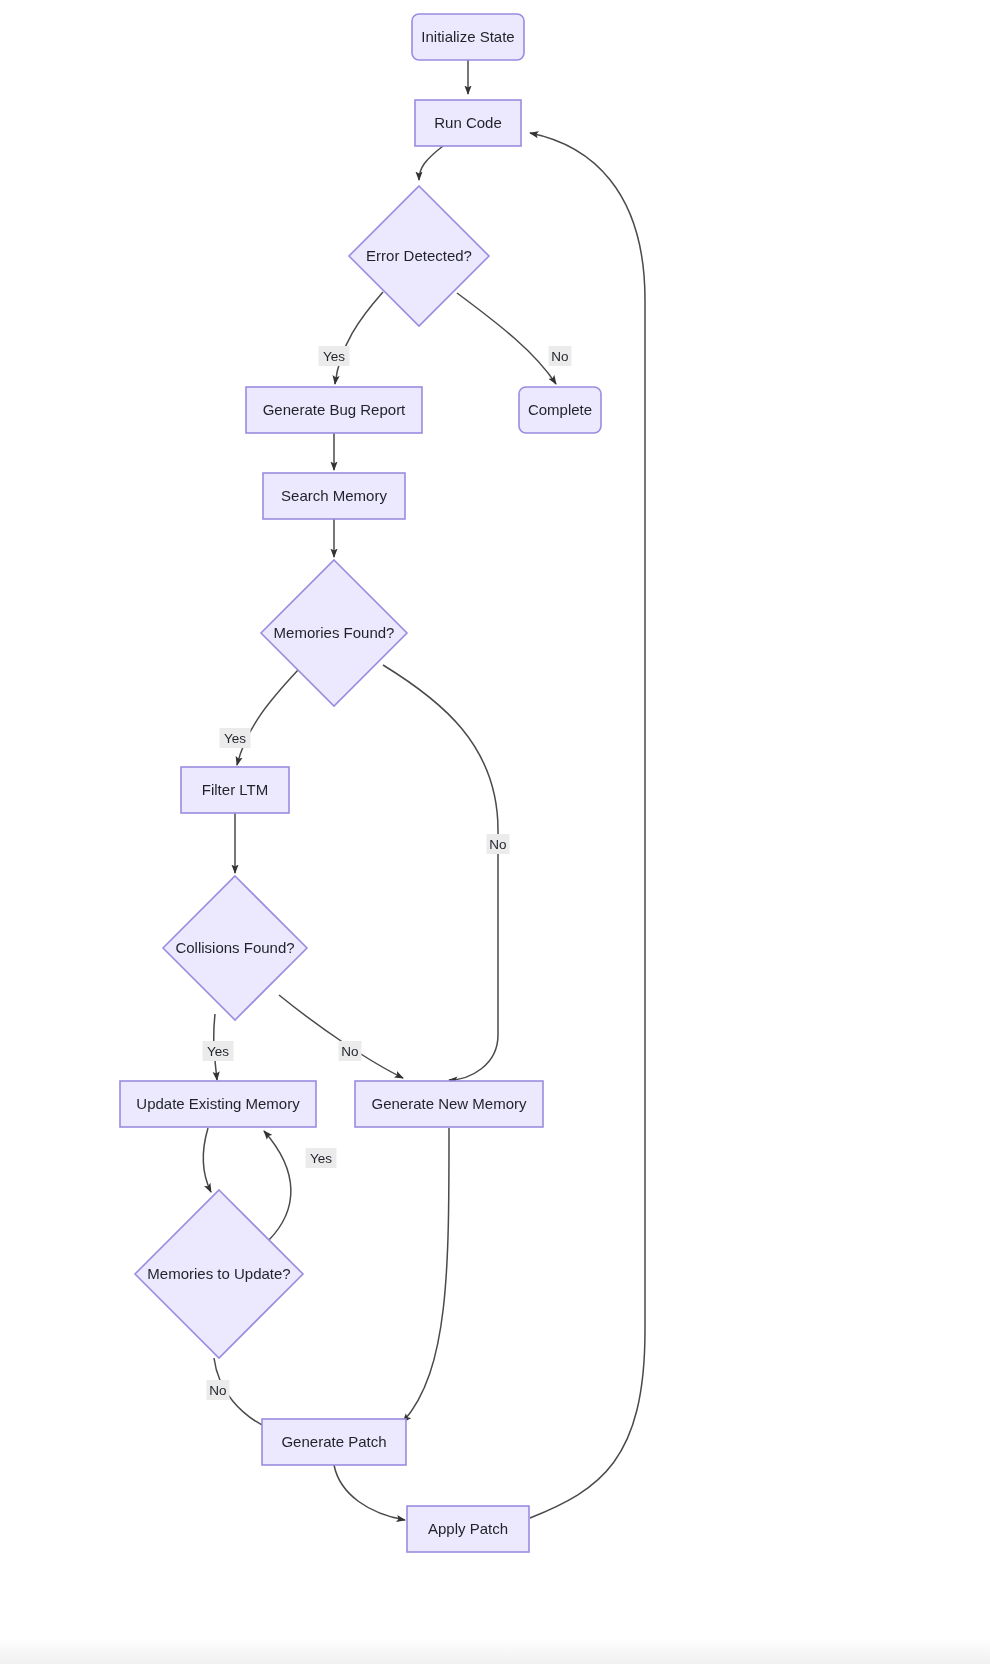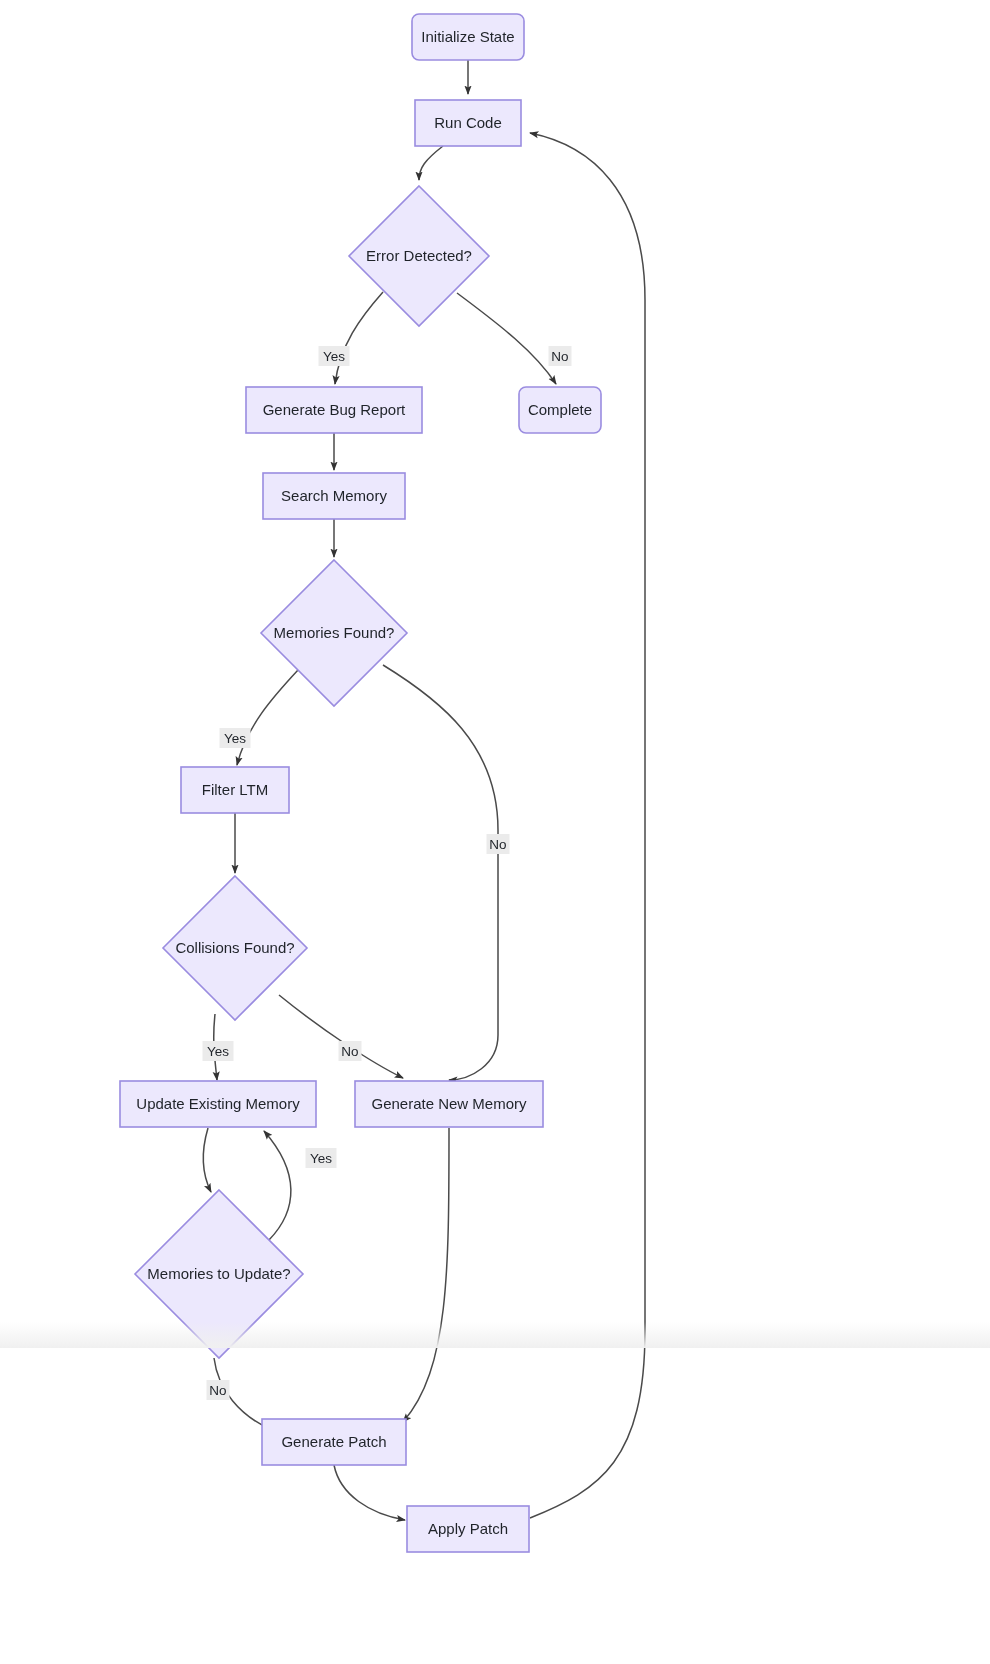--- a/index.html
+++ b/index.html
@@ -12,21 +12,21 @@
     height: 1664px;
     font-family: "Liberation Sans", sans-serif;
     overflow: hidden;
     position: relative;
   }
   #diagram-root {
     position: absolute;
     left: 0;
     top: 0;
     width: 990px;
-    height: 1348px;
+    height: 1664px;
     background: #ffffff;
     text-align: center;
   }
   svg#flowchart {
     display: block;
     width: 990px;
     height: 1664px;
   }
   .node-shape {
     fill: #ece8fd;

